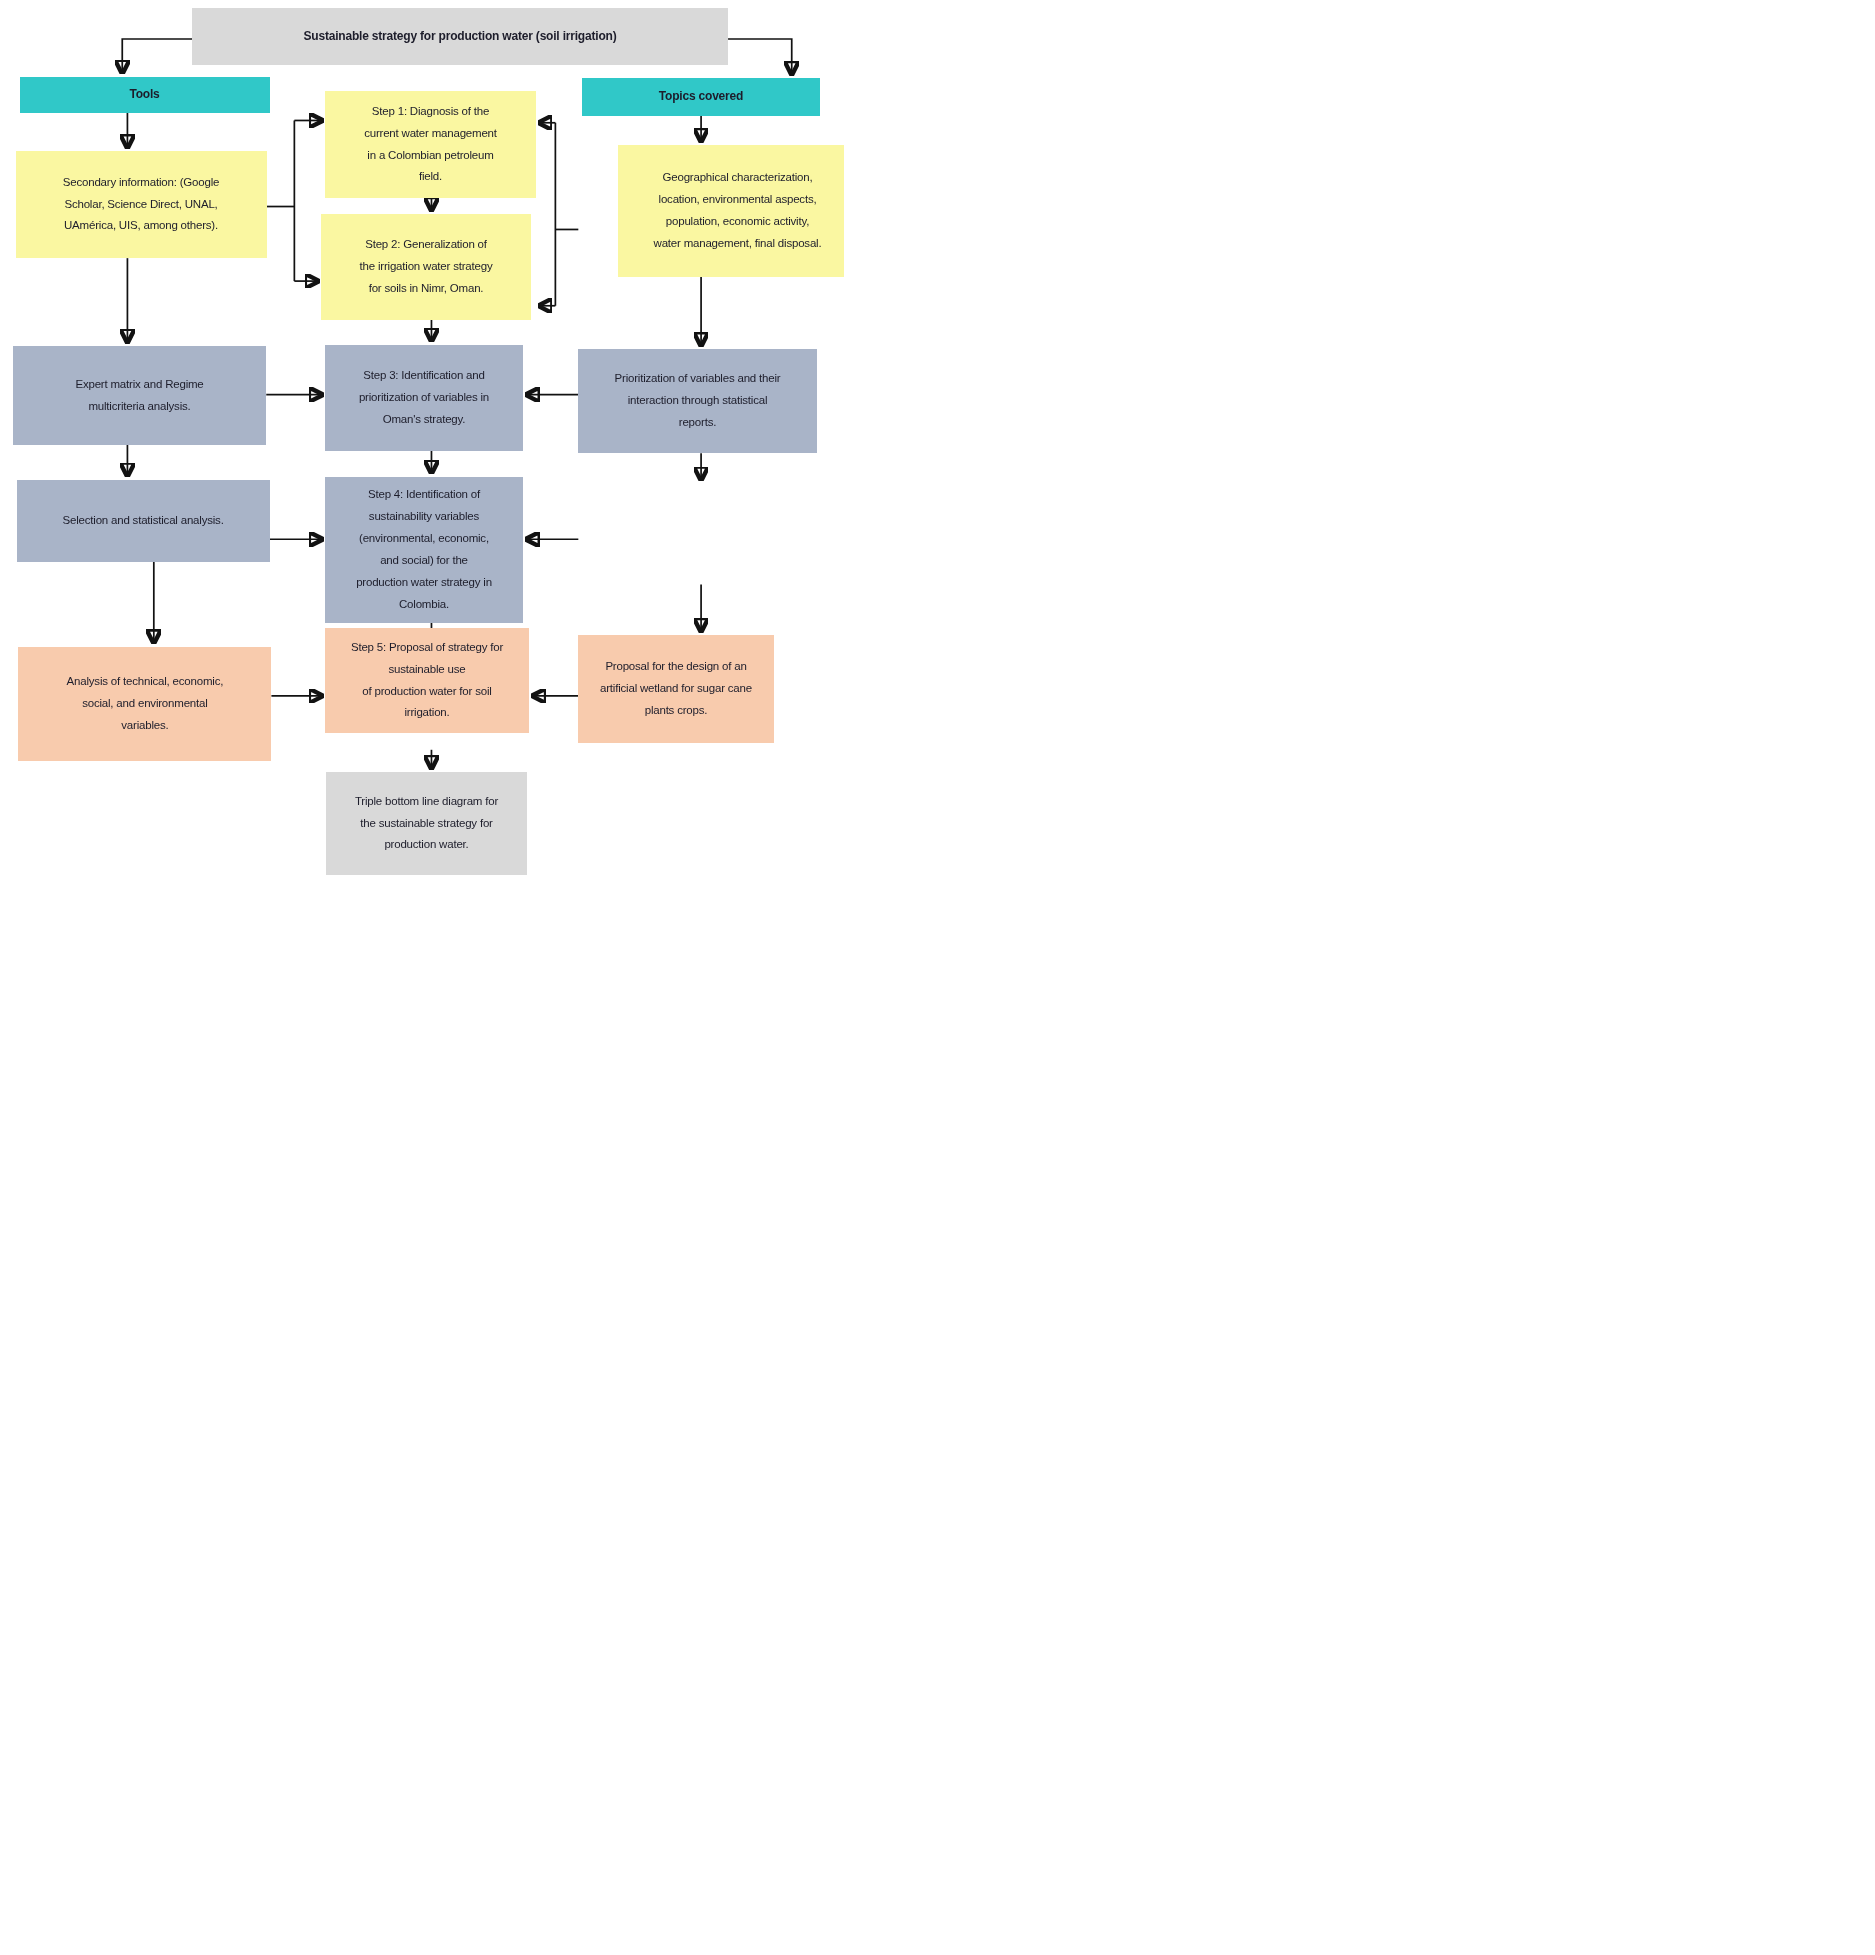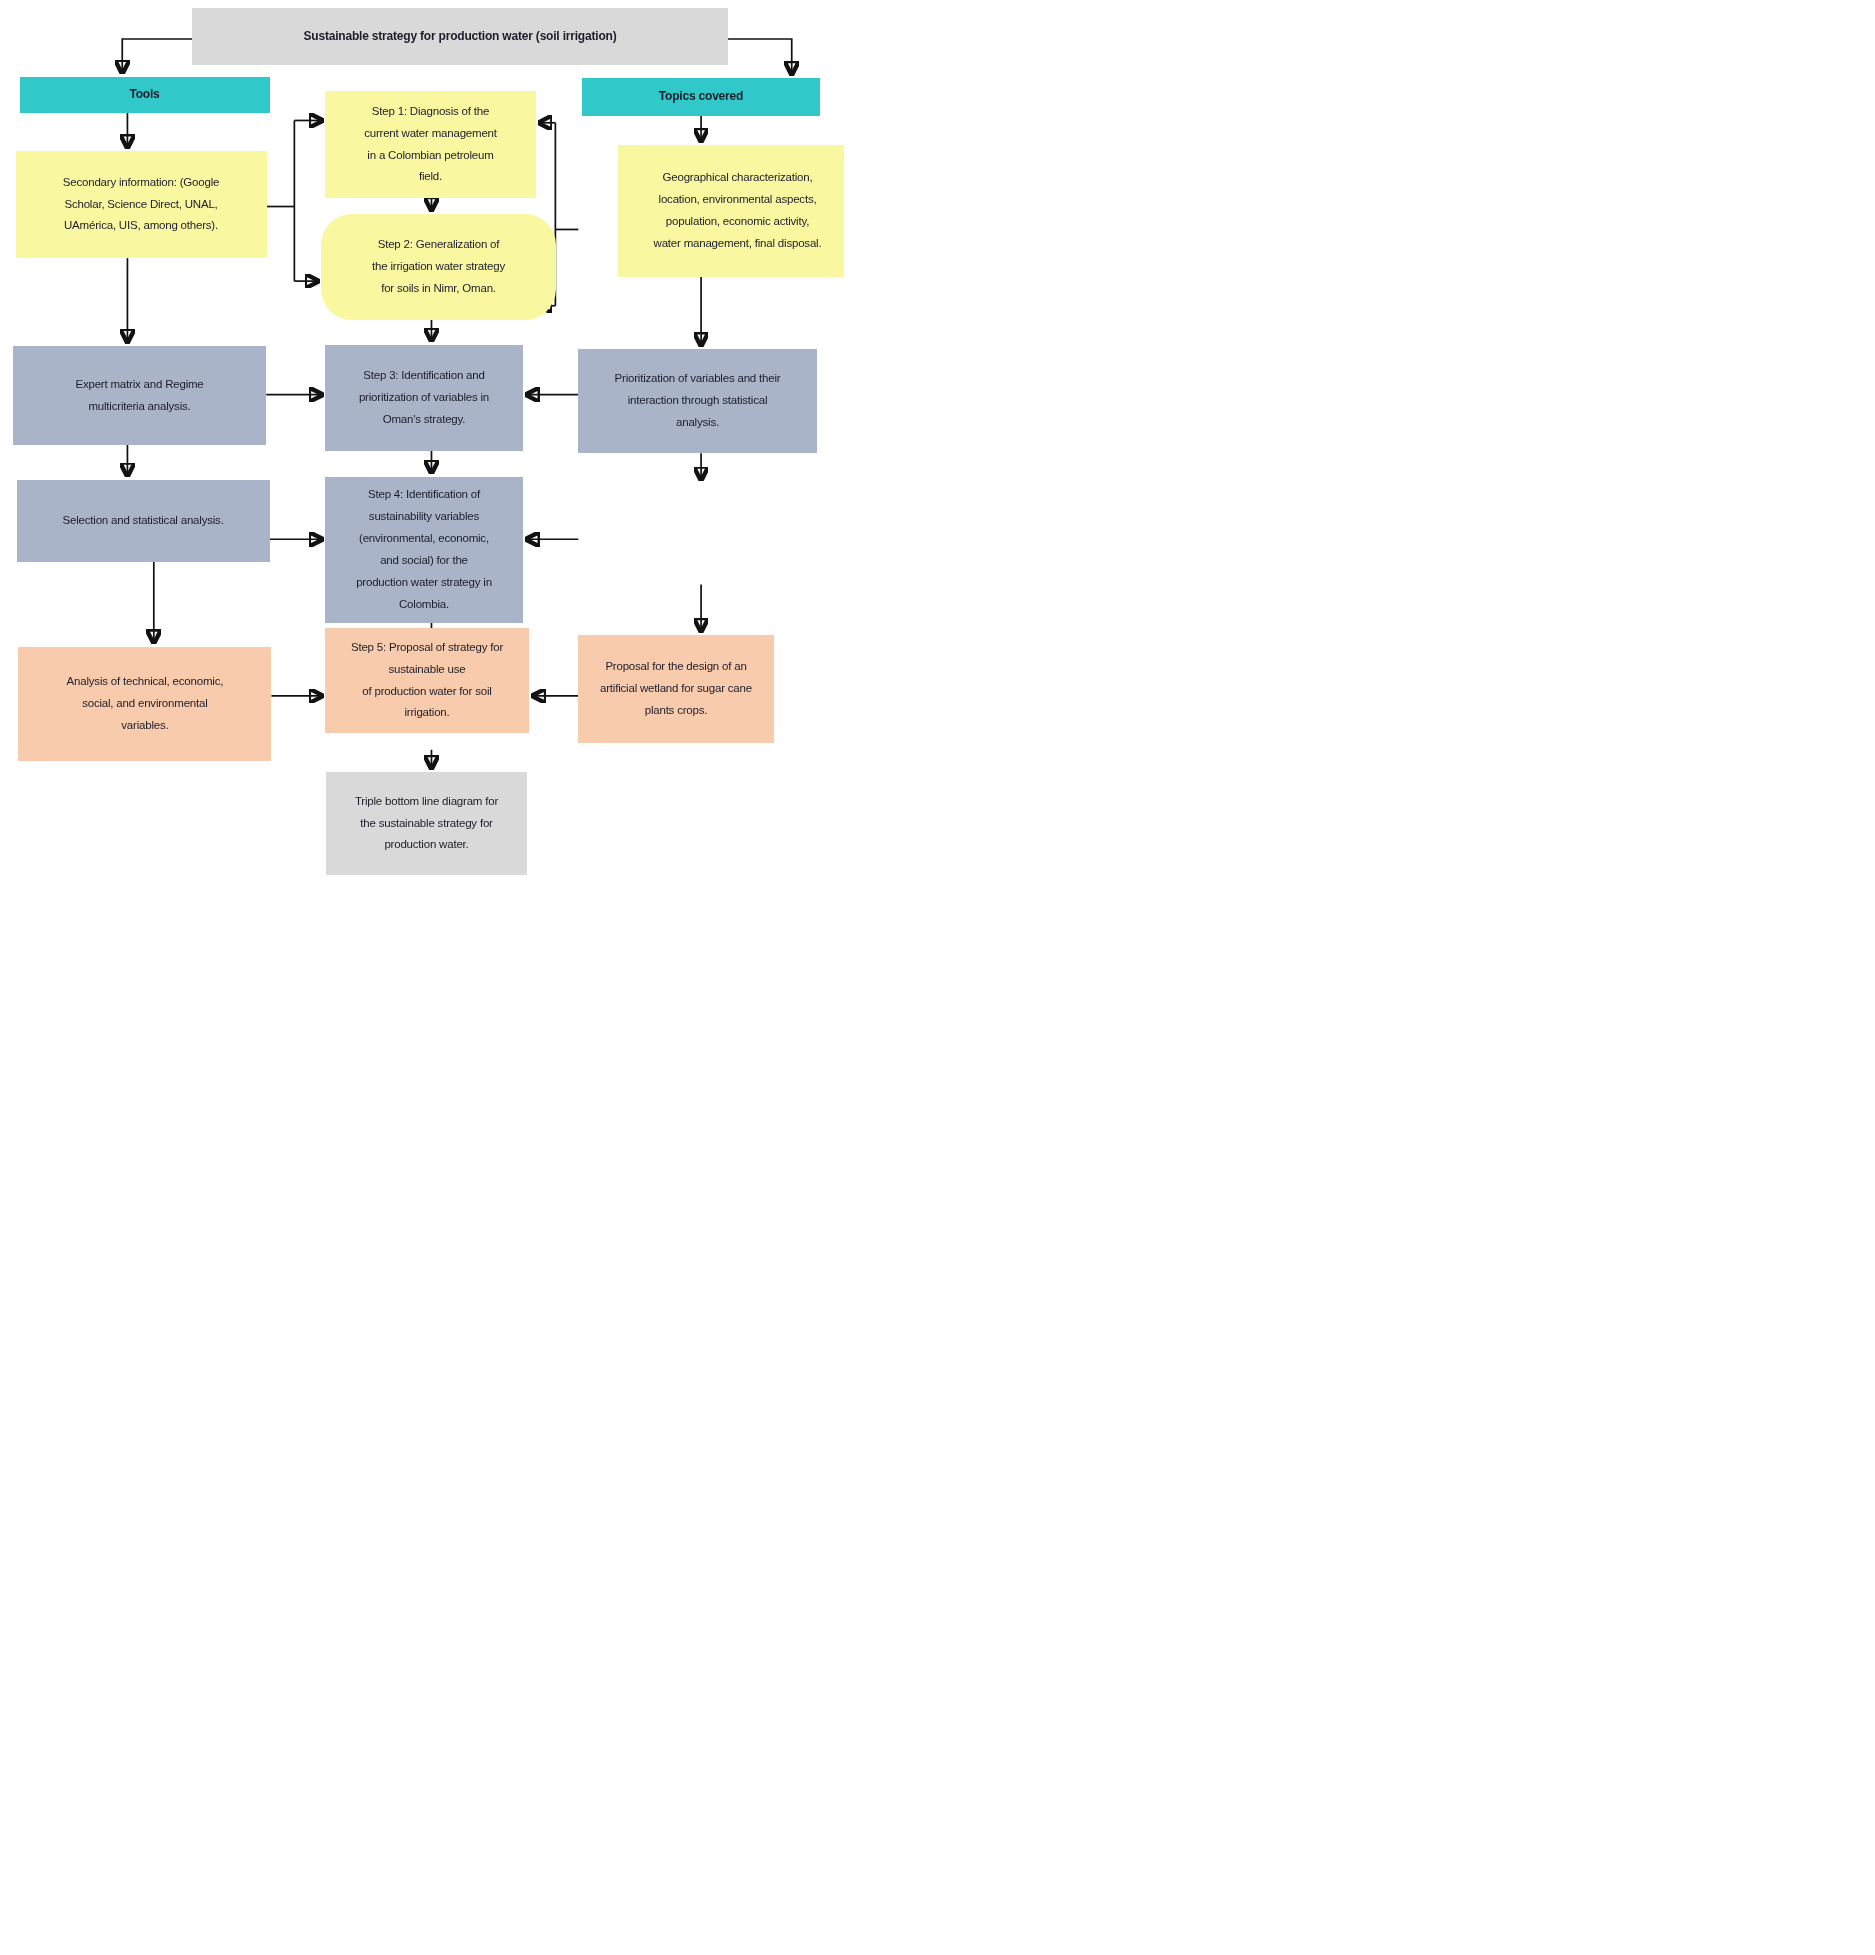--- a/index.html
+++ b/index.html
@@ -34,21 +34,21 @@
 
   
   #n-title        { left: 192px;  top: 8px;   width: 536px; height: 57px;  }
   #n-tools        { left: 19.5px;   top: 77px;  width: 250px; height: 36px;  }
   #n-topics       { left: 582px; top: 78px;  width: 238px; height: 38px;  }
   #n-secondary    { left: 15.5px;   top: 151px;  width: 251px; height: 107px; }
   #n-expert       { left: 13px;   top: 346px;  width: 253px; height: 99px; }
   #n-selection    { left: 16.6px;   top: 480px;  width: 253px; height: 82px; }
   #n-analysis     { left: 18.4px;   top: 647px; width: 253px; height: 114px; }
   #n-step1        { left: 325px;  top: 91px;  width: 211px; height: 107px; }
-  #n-step2        { left: 321px;  top: 214px;  width: 235px; height: 106px; border-radius: 31px; }
+  #n-step2        { left: 321px;  top: 214px;  width: 210px; height: 106px; }
   #n-step3        { left: 325px;  top: 345px;  width: 198px; height: 106px; }
   #n-step4        { left: 325px;  top: 477px;  width: 198px; height: 146px; }
   #n-step5        { left: 325px;  top: 628px; width: 204px; height: 105px; }
   #n-triple       { left: 326px;  top: 772px; width: 201px; height: 103px; }
   #n-geo          { left: 578px; top: 145px;  width: 239px; height: 132px; margin-left: 40px; }
   #n-prior        { left: 578px; top: 349px;  width: 239px; height: 104px; }
   #n-water        { left: 578px; top: 484px;  width: 239px; height: 101px; }
   #n-proposal     { left: 578px; top: 635px; width: 196px; height: 108px; }
 
   svg.connectors {
@@ -205,21 +205,21 @@
 the sustainable strategy for
 production water.</div>
 
   <div class="node c-yellow" id="n-geo">Geographical characterization,
 location, environmental aspects,
 population, economic activity,
 water management, final disposal.</div>
 
   <div class="node c-blue" id="n-prior">Prioritization of variables and their
 interaction through statistical
-analysis.</div>
+reports.</div>
 
 
   <div class="node c-peach" id="n-proposal">Proposal for the design of an
 artificial wetland for sugar cane
 plants crops.</div>
 
 </div>
 
 
 </body></html>

